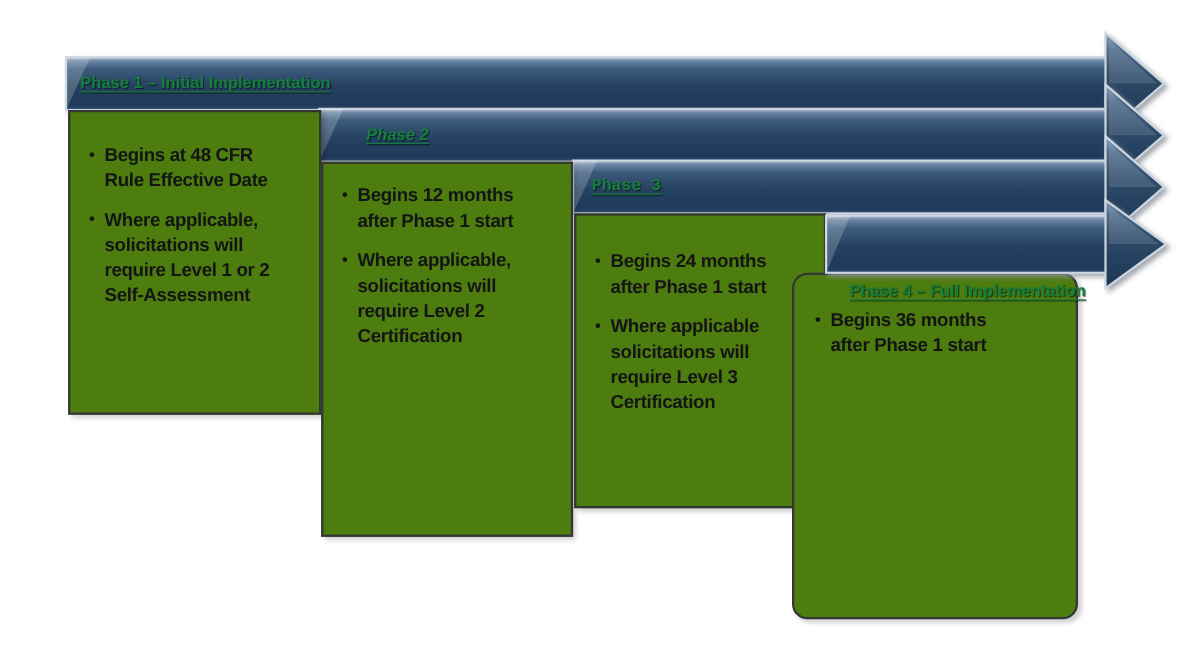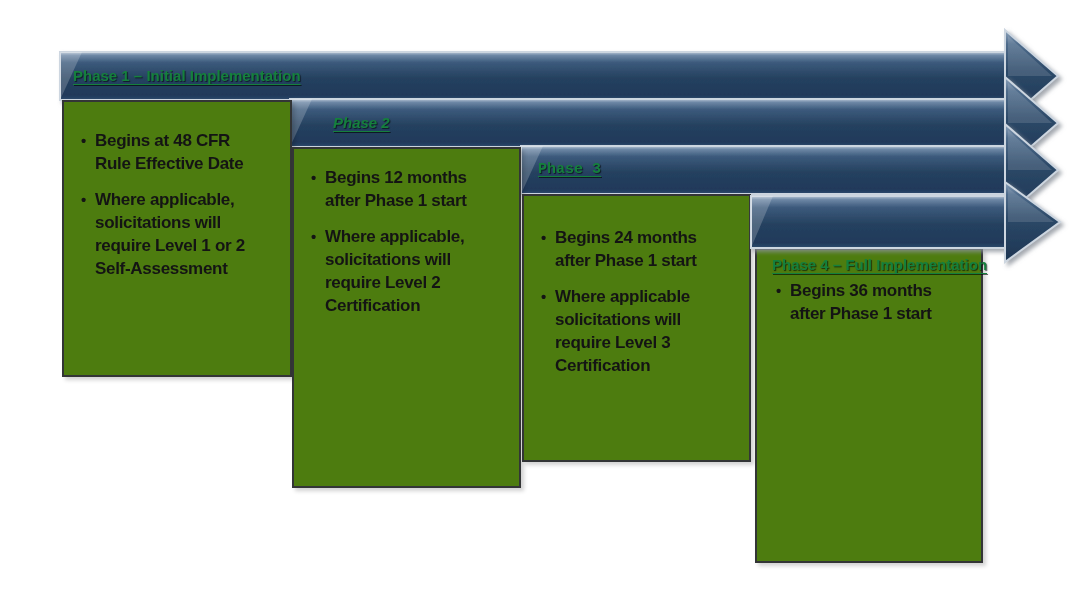--- a/index.html
+++ b/index.html
@@ -18,21 +18,21 @@
     position:relative;padding-left:21px;margin:0 0 13px 0;
     font-weight:bold;font-size:17px;line-height:23px;letter-spacing:-0.3px;
     color:#141414;white-space:pre-line;
   }
   .bullets li::before{
     content:"\2022";position:absolute;left:7px;top:0;font-size:15px;color:#141414;
   }
   #box1{left:62px;top:100px;width:230px;height:277px;padding:27px 4px 0 10px;}
   #box2{left:292px;top:147px;width:229px;height:341px;padding:17px 4px 0 10px;}
   #box3{left:522px;top:194px;width:229px;height:268px;padding:30px 4px 0 10px;}
-  #box4{left:755px;top:248px;width:228px;height:315px;padding:29px 4px 0 12px;}
+  #box4{left:720px;top:248px;width:260px;height:315px;padding:29px 4px 0 12px;border-radius:14px;}
   .banner-title{
     position:absolute;z-index:4;color:#15803d;font-weight:bold;font-size:15px;
     line-height:18px;white-space:nowrap;text-decoration:underline;
     text-underline-offset:3px;text-shadow:1px 1px 1px rgba(0,0,0,0.6);
   }
   #title1{left:73px;top:67px;}
   #title2{left:333px;top:114px;font-style:italic;}
   #title3{left:538px;top:161px;font-family:Liberation Mono, monospace;}
   #title4{left:772px;top:213px;margin-top:43px;}
 </style>

